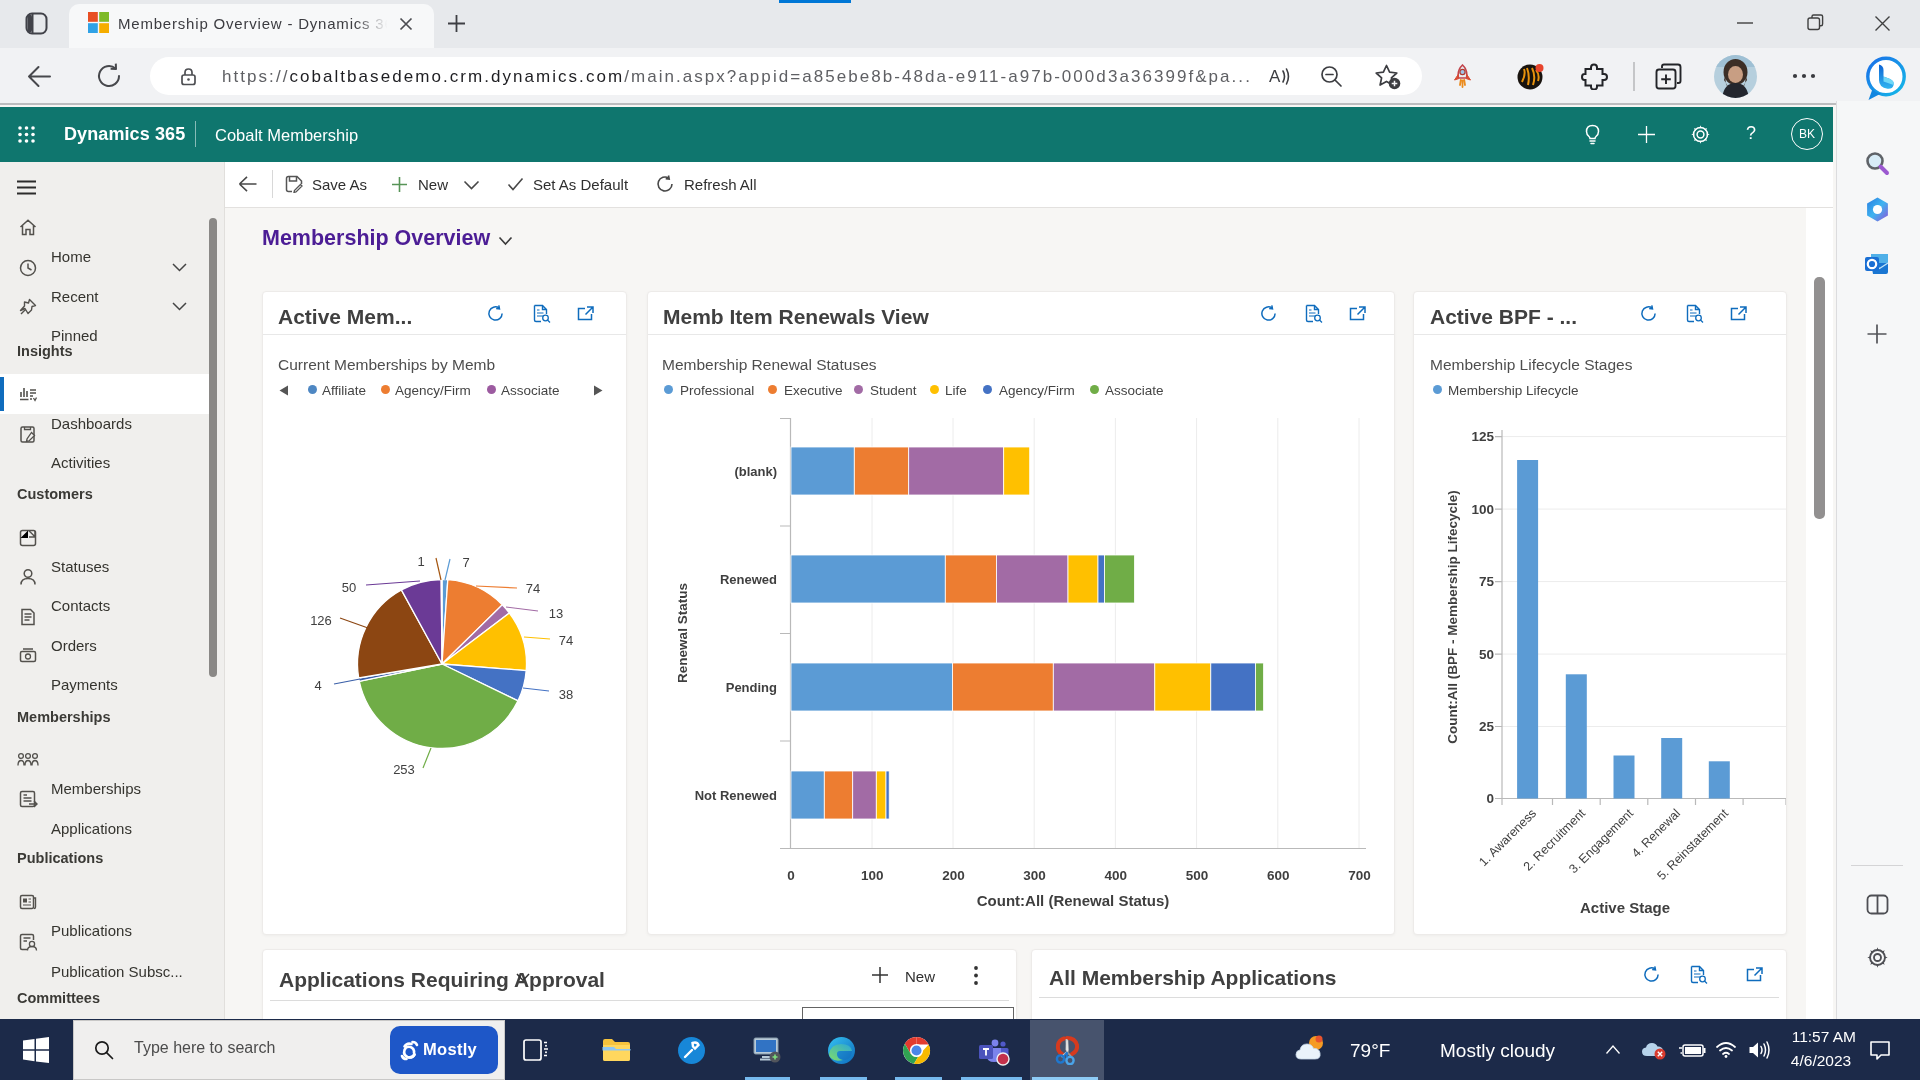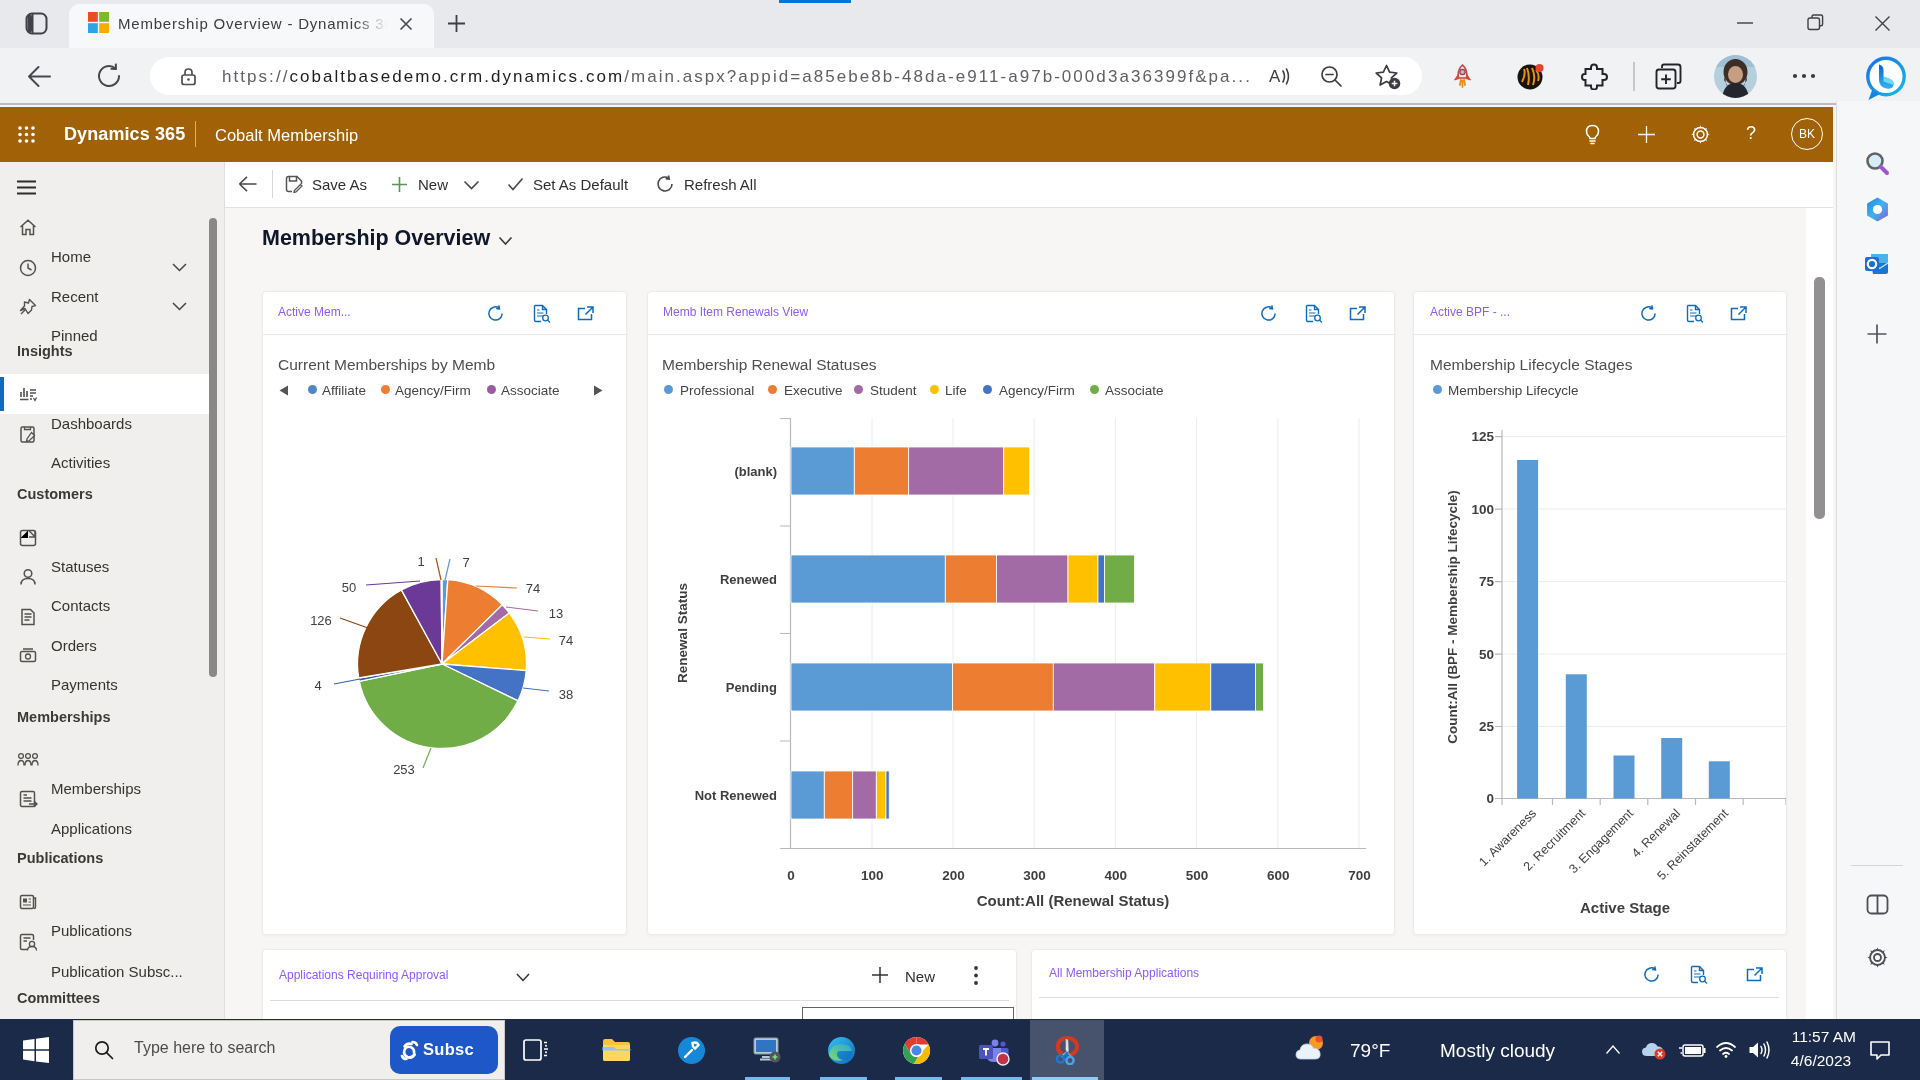--- a/index.html
+++ b/index.html
@@ -10,40 +10,40 @@
 #tabbar { left:0; top:0; width:1920px; height:48px; background:#e7e9ec; }
 #bluestrip { left:779px; top:0; width:72px; height:2.5px; background:#0077d6; }
 #tab { left:69px; top:4px; width:365px; height:44px; background:#f7f8f9; border-radius:10px 10px 0 0; }
 #tabtitle { left:118px; top:14.5px; width:275px; height:20px; font-size:15px; letter-spacing:0.8px; color:#3c3c41; white-space:nowrap; overflow:hidden; }
 #tabfade { left:355px; top:8px; width:38px; height:34px; background:linear-gradient(to right, rgba(247,248,249,0), #f7f8f9 85%); }
 #toolbar { left:0; top:48px; width:1920px; height:57px; background:#f1f2f4; border-bottom:2px solid #bcbdbf; }
 #pill { left:150px; top:57px; width:1272px; height:38px; background:#fff; border-radius:19px; }
 #url { left:222px; top:66.5px; font-size:17px; color:#1e1e22; letter-spacing:2.05px; white-space:nowrap; }
 #url .g { color:#5f6064; }
 
-#d365 { left:0; top:107px; width:1833px; height:55px; background:#a16207; }
+#d365 { left:0; top:107px; width:1833px; height:55px; background:#0f766e; }
 #d365 .t1 { position:absolute; left:64px; top:17px; font-size:18px; font-weight:bold; color:#fff; letter-spacing:0.1px; }
 #d365 .t2 { position:absolute; left:215px; top:19px; font-size:16.5px; color:#fff; }
 #dsearch { left:704px; top:12px; width:545px; height:34px; background:#ccd1d8; border:1px solid #e6e8ea; border-radius:2px; }
 #dsearch span { position:absolute; left:44px; top:7px; font-size:16px; color:#41536b; }
 
 #cmdbar { left:225px; top:162px; width:1608px; height:46px; background:#fff; border-bottom:1px solid #e3e1df; }
 .cmdtext { position:absolute; top:14px; font-size:15px; color:#2f2f2f; }
 
 #sidebar { left:0; top:162px; width:225px; height:858px; background:#f0efed; border-right:1px solid #e1dfdc; }
 .navitem { position:absolute; left:51px; font-size:15px; color:#35342f;margin-top:29px; }
 .navlabel { position:absolute; left:17px; font-size:14.5px; font-weight:bold; color:#3b3a36; }
 #selrow { left:0; top:374px; width:209px; height:40px; background:#fff; }
 #selbar { left:0; top:377px; width:3.5px; height:34px; background:#0f6cbd; }
 #sbthumb { left:209px; top:218px; width:8px; height:459px; background:#8a8886; border-radius:4px; }
 
 #content { left:225px; top:208px; width:1581px; height:812px; background:#f7f6f4; }
-#pagetitle { left:262px; top:226px; font-size:21.5px; font-weight:bold; color:#0f172a;text-align:center; }
+#pagetitle { left:262px; top:226px; font-size:21.5px; font-weight:bold; color:#4c1d95;text-align:center; }
 .card { position:absolute; background:#fff; border:1px solid #edebe9; border-radius:4px; box-shadow:0 1px 3px rgba(0,0,0,0.04); }
-.cardhead { position:absolute; font-size:12px; font-weight:normal; color:#8b5cf6; }
+.cardhead { position:absolute; font-size:21px; font-weight:bold; color:#404040; }
 .carddiv { position:absolute; height:1px; background:#e8e8e8; }
 .charttitle { position:absolute; font-size:15.5px; color:#4e4e4e; }
 .legtext { position:absolute; font-size:13.5px; color:#444; }
 .dot { position:absolute; width:9px; height:9px; border-radius:50%; }
 #vscroll { left:1806px; top:208px; width:27px; height:812px; background:#fff; }
 #vthumb { left:1814px; top:277px; width:11px; height:242px; background:#929090; border-radius:5px; }
 
 #esidebar { left:1836px; top:101px; width:84px; height:919px; background:#f6f7f8; border-left:1px solid #dcdcde; }
 
 #taskbar { left:0; top:1019px; width:1920px; height:61px; background:#1c2a49; }
@@ -690,21 +690,21 @@
       <path d="M10.5 1.2 L11.6 4.3 L9.4 4.3 Z M19.8 10.5 L16.7 11.6 L16.7 9.4 Z M10.5 19.8 L9.4 16.7 L11.6 16.7 Z M1.2 10.5 L4.3 9.4 L4.3 11.6 Z M17.1 3.9 L15.7 6.9 L14.1 5.3 Z M17.1 17.1 L14.1 15.7 L15.7 14.1 Z M3.9 17.1 L5.3 14.1 L6.9 15.7 Z M3.9 3.9 L6.9 5.3 L5.3 6.9 Z" fill="#4e4f54"></path>
       <circle cx="10.5" cy="10.5" r="6.8" fill="none" stroke="#4e4f54" stroke-width="1.7"></circle>
     </svg>
 </div>
 
 <div class="abs" id="taskbar"></div>
 <div class="abs" id="tsearch">
     <span>Type here to search</span>
   </div>
 <div class="abs" id="cobaltbtn">
-    <span>Subsc</span>
+    <span>Mostly</span>
   </div>
 <div class="abs" id="sniptile"></div>
 <div id="taskicons">
 
   <svg class="abs" style="left:23px;top:1037px" width="26" height="26" viewBox="0 0 26 26">
       <g fill="#fff">
         <path d="M0 3.5 L11.5 1.9 L11.5 12.3 L0 12.3 Z"></path>
         <path d="M13 1.7 L26 0 L26 12.3 L13 12.3 Z"></path>
         <path d="M0 13.8 L11.5 13.8 L11.5 24.2 L0 22.6 Z"></path>
         <path d="M13 13.8 L26 13.8 L26 26 L13 24.4 Z"></path>

